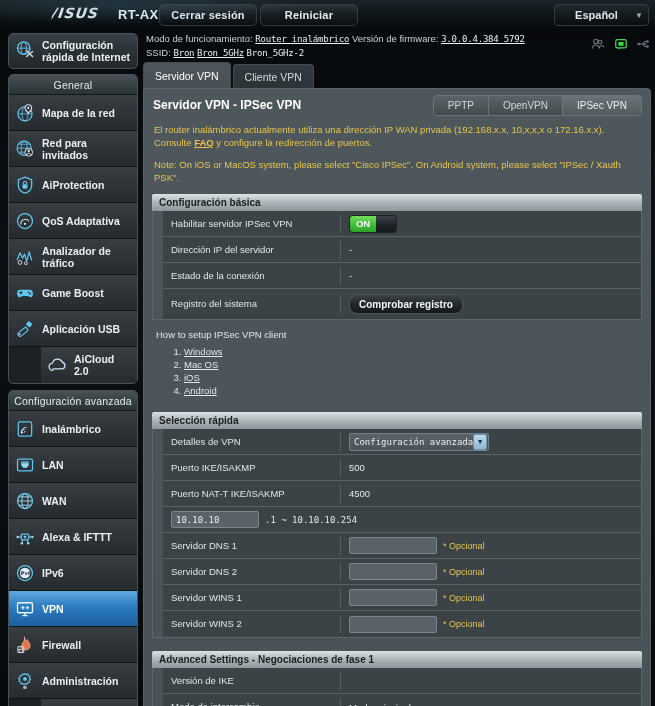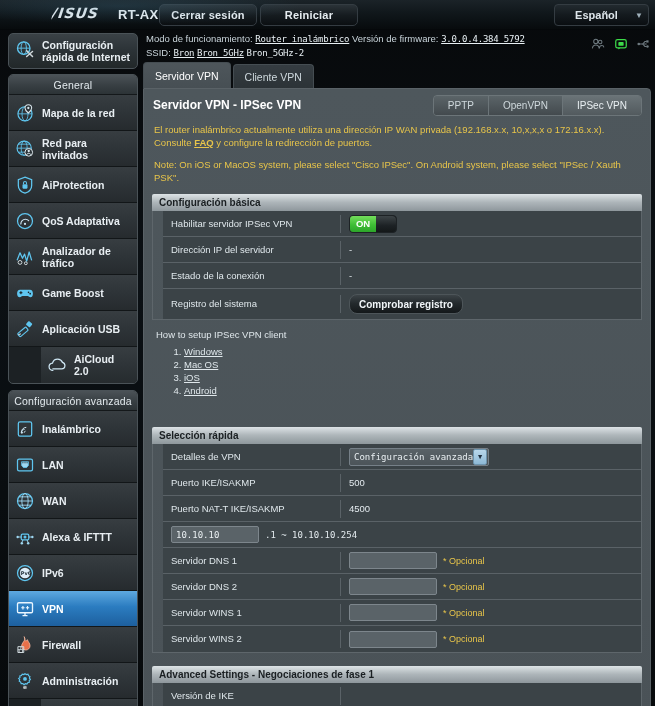--- a/index.html
+++ b/index.html
@@ -216,21 +216,21 @@
     height: 20px; padding: 0 9px; border-radius: 8px;
     background: linear-gradient(180deg,#3c4347 0%, #23292c 48%, #14181a 100%);
     border: 1px solid #4d5559; color: #f0f5f8;
     font-size: 10px; font-weight: 700; cursor: pointer;
     display: flex; align-items: center;
   }
 
   .howto {
     padding: 9px 10px 4px 12px; color: #dfe7eb; font-size: 9.5px;
   }
-  .howto ol { margin: 6px 0 23px 28px; }
+  .howto ol { margin: 6px 0 8px 28px; }
   .howto li { margin: 2px 0; font-size: 9.5px; color: #dfe7eb; }
   .howto li a { color: #dfe7eb; text-decoration: underline; cursor: pointer; }
 
   .sel {
     height: 18px; min-width: 128px; display: flex; align-items: center;
     background: linear-gradient(180deg,#596267 0%, #4c5459 100%);
     border: 1px solid #768088; border-radius: 2px;
     font-family: "DejaVu Sans Mono", monospace; font-size: 9px;
     color: #e9eff2; padding-left: 4px; cursor: pointer;
   }

